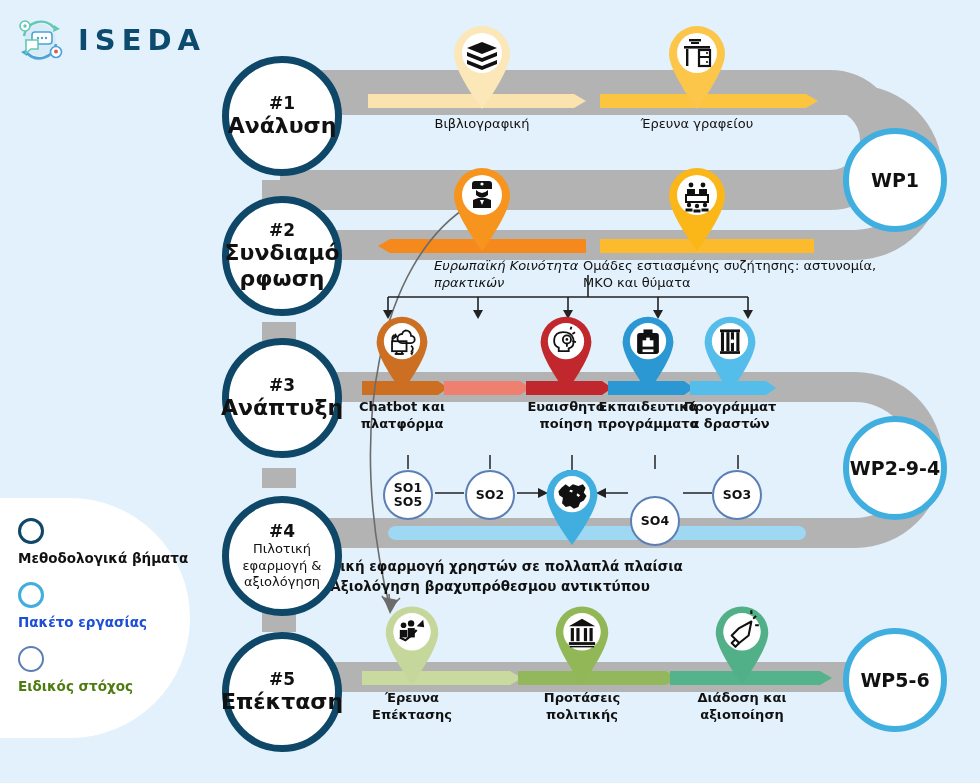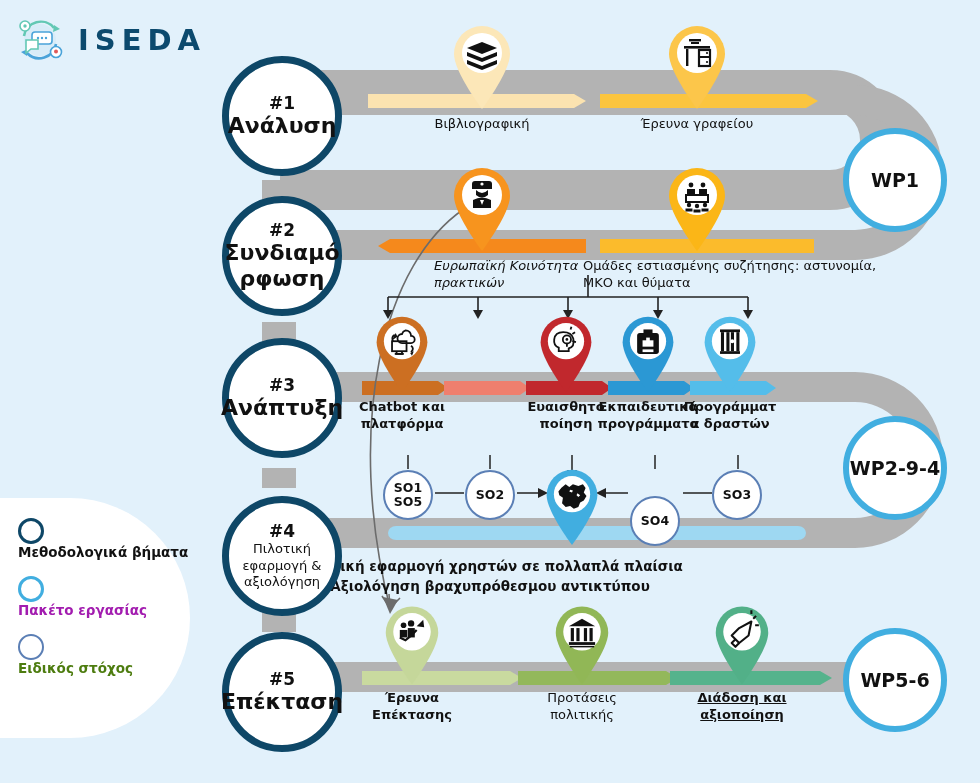--- a/index.html
+++ b/index.html
@@ -63,21 +63,21 @@
   }
 
   
   #legend{
     position:absolute;left:-60px;top:498px;width:250px;height:240px;
     background:#ffffff;border-radius:0 125px 125px 0;z-index:45;
   }
   #legend-inner{position:absolute;left:78px;top:20px;}
   .leg-item{margin-bottom:16px;}
   .leg-circ{width:26px;height:26px;border-radius:50%;background:#fff;box-sizing:border-box;}
-  .leg-txt{margin-top:0;font-size:13.5px;font-weight:700;}
+  .leg-txt{margin-top:6px;font-size:13.5px;font-weight:700;}
 
   .big-caption{
     position:absolute;width:100%;text-align:center;font-weight:700;
     font-size:13.5px;line-height:1.5;color:#111;white-space:pre-line;z-index:28;
   }
 </style>
 </head>
 <body>
 
 <div id="stage">
@@ -467,47 +467,47 @@
       <g fill="#111">
         <polygon points="32,17 46,25 18,25"></polygon>
         <rect x="20" y="27" width="3.4" height="14"></rect>
         <rect x="26" y="27" width="3.4" height="14"></rect>
         <rect x="34" y="27" width="3.4" height="14"></rect>
         <rect x="40" y="27" width="3.4" height="14"></rect>
         <rect x="18" y="42" width="28" height="3"></rect>
         <rect x="19" y="46" width="26" height="1.6"></rect>
       </g>
     </svg>
-    <div class="pin-label" style="top:88px;font-weight:400;width:120px;">Προτάσεις
+    <div class="pin-label" style="top:88px;font-weight:700;width:120px;">Προτάσεις
 πολιτικής</div>
   </div>
 
   <div class="pin" style="left:712px;top:602px;width:60px;height:84px;">
     <svg viewBox="0 0 64 88" style="width:60px;height:84px;">
       <path d="M32 87 C 32 87 4 50 4 32 A 28 28 0 0 1 60 32 C 60 50 32 87 32 87 Z" fill="#52b088"></path>
       <circle cx="32" cy="31" r="20" fill="#fff"></circle>
       <g fill="none" stroke="#111" stroke-width="2.2" stroke-linejoin="round">
         <path d="M21 35 l8 -8 13 -7 -3 15 -10 8 z"></path>
         <path d="M25 39 l-4 4 4 4 4 -4"></path>
         <path d="M44 17 l3 -3 M46 24 l4 0 M42 12 l0 -4"></path>
       </g>
     </svg>
-    <div class="pin-label" style="top:88px;font-weight:700;width:120px;text-decoration:underline;">Διάδοση και
+    <div class="pin-label" style="top:88px;font-weight:700;width:120px;">Διάδοση και
 αξιοποίηση</div>
   </div>
 
   <div id="legend">
     <div id="legend-inner">
       <div class="leg-item">
         <div class="leg-circ" style="border:3px solid #0e4767;"></div>
         <div class="leg-txt" style="color:#111;">Μεθοδολογικά βήματα</div>
       </div>
       <div class="leg-item">
         <div class="leg-circ" style="border:3px solid #41aee0;"></div>
-        <div class="leg-txt" style="color:#a21caf;">Πακέτο εργασίας</div>
+        <div class="leg-txt" style="color:#1d4ed8;">Πακέτο εργασίας</div>
       </div>
       <div class="leg-item">
         <div class="leg-circ" style="border:2.6px solid #5b7fb5;"></div>
         <div class="leg-txt" style="color:#4d7c0f;">Ειδικός στόχος</div>
       </div>
     </div>
   </div>
 
 </div>
 

